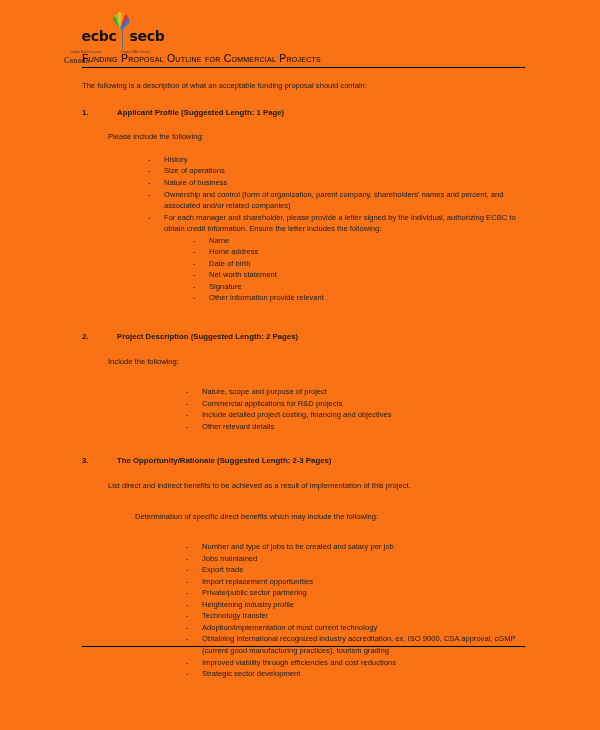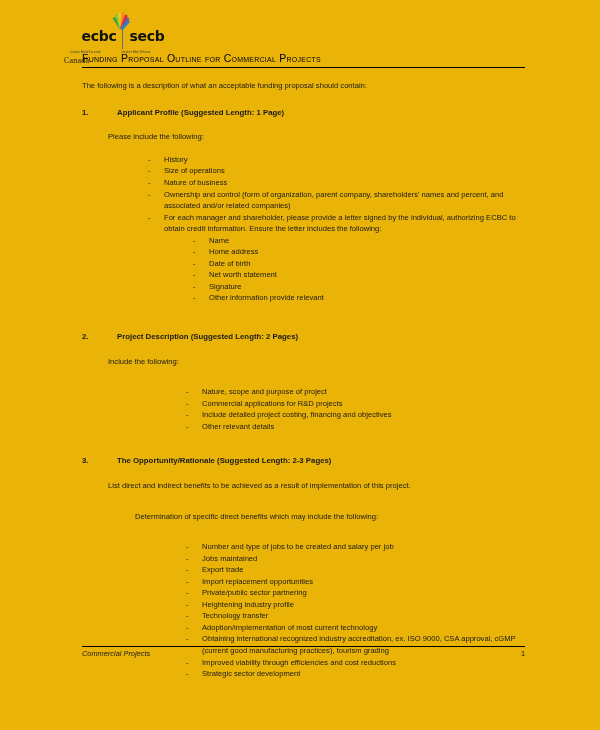--- a/index.html
+++ b/index.html
@@ -11,21 +11,21 @@
     width: 600px;
     height: 730px;
     font-family: "Liberation Sans", sans-serif;
     color: #1a1a1a;
     overflow: hidden;
   }
   .page {
     position: relative;
     width: 600px;
     height: 730px;
-    background: #eab308;
+    background: #f97316;
     box-sizing: border-box;
   }
 
   
   .logo-block {
     position: absolute;
     left: 58px;
     top: 10px;
     width: 130px;
   }
@@ -378,19 +378,15 @@
           <span class="dash">-</span>
           <span class="btext">Strategic sector development</span>
         </li>
       </ul>
     </div>
 
   </div>
 
   <div class="footer">
     <div class="footer-rule"></div>
-    <div class="footer-row">
-      <div class="footer-left">Commercial Projects</div>
-      <div class="footer-right">1</div>
-    </div>
   </div>
 
 </div>
 
 </body></html>

